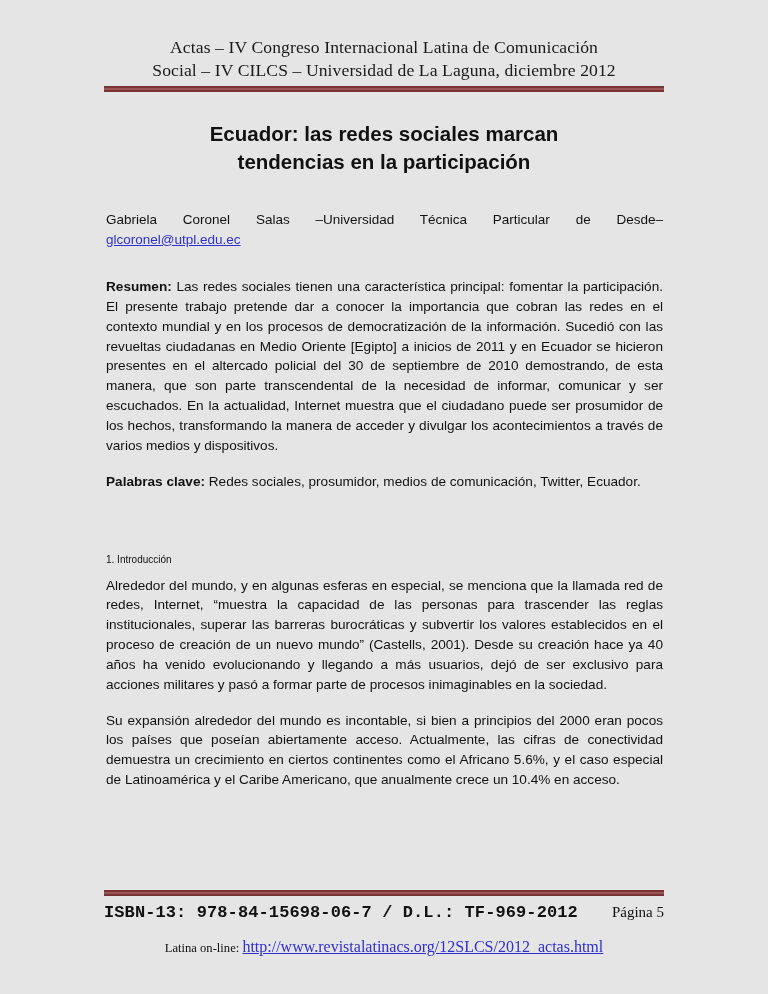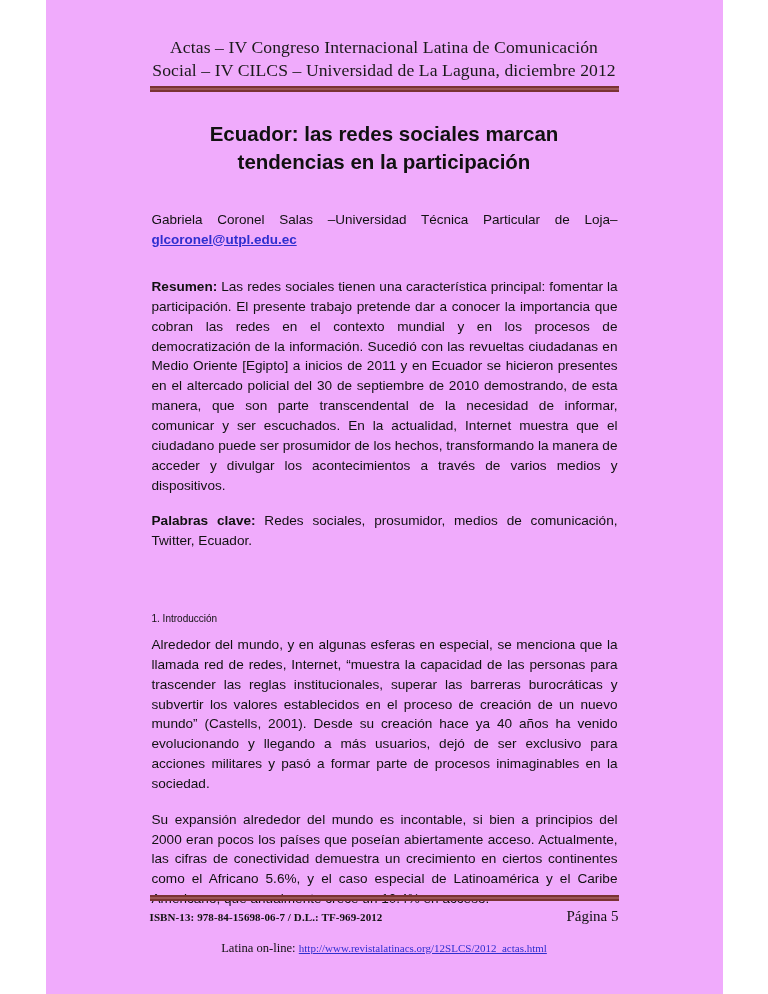--- a/index.html
+++ b/index.html
@@ -7,24 +7,24 @@
     margin: 0;
     padding: 0;
     background: #ffffff;
   }
   body {
     font-family: "Liberation Sans", sans-serif;
     color: #000000;
   }
   .page {
     position: relative;
-    width: 677px;
+    width: 768px;
     height: 994px;
     margin: 0 auto;
-    background: #f0abfc;
+    background: #e5e5e5;
     overflow: hidden;
     box-sizing: border-box;
   }
 
   
   .header {
     padding: 36px 104px 0 104px;
   }
   .header-title {
     font-family: "Liberation Serif", serif;
@@ -65,21 +65,20 @@
     font-size: 13.5px;
     line-height: 1.45;
     text-align: justify;
     text-align-last: justify;
     color: #111111;
   }
   .author-email {
     display: block;
     text-align: center;
     text-align-last: left;
-    font-weight: bold;
   }
   .email-link {
     color: #2f2fcf;
     text-decoration: underline;
     font-size: 13.5px;
   }
 
   .para {
     margin-top: 19px;
     font-size: 13.6px;
@@ -126,63 +125,63 @@
     background: #9a5656;
     box-sizing: border-box;
   }
   .footer-row {
     margin: 7px 104px 0 104px;
     display: flex;
     align-items: baseline;
     justify-content: space-between;
   }
   .footer-isbn {
-    font-family: Liberation Serif, serif;
+    font-family: Liberation Mono, monospace;
     font-weight: bold;
-    font-size: 11px;
+    font-size: 17px;
     color: #111111;
     letter-spacing: 0.1px;
   }
   .footer-page {
     font-family: "Liberation Serif", serif;
     font-size: 15px;
     color: #111111;
   }
   .footer-online {
     margin-top: 16px;
     text-align: center;
     font-family: "Liberation Serif", serif;
     font-size: 12.6px;
     color: #111111;
   }
   .footer-link {
     color: #2f2fcf;
     text-decoration: underline;
     font-family: "Liberation Serif", serif;
-    font-size: 11px;
+    font-size: 16px;
   }
 </style>
 </head>
 <body>
 
 <div class="page">
 
   <div class="header">
     <div class="header-title">Actas – IV Congreso Internacional Latina de Comunicación
 Social – IV CILCS – Universidad de La Laguna, diciembre 2012</div>
   </div>
   <div class="header-rule"></div>
 
   <div class="doc-title">Ecuador: las redes sociales marcan
 tendencias en la participación</div>
 
   <div class="body-area">
 
     <div class="author-line">
-      <span>Gabriela Coronel Salas –Universidad Técnica Particular de Loja–</span>
+      <span>Gabriela Coronel Salas –Universidad Técnica Particular de Desde–</span>
       <span class="author-email">
         <a class="email-link" href="#">glcoronel@utpl.edu.ec</a>
       </span>
     </div>
 
     <div class="para abstract">
       <span class="para-lead">Resumen:</span><span> Las redes sociales tienen una característica principal: fomentar la participación. El presente trabajo pretende dar a conocer la importancia que cobran las redes en el contexto mundial y en los procesos de democratización de la información. Sucedió con las revueltas ciudadanas en Medio Oriente [Egipto] a inicios de 2011 y en Ecuador se hicieron presentes en el altercado policial del 30 de septiembre de 2010 demostrando, de esta manera, que son parte transcendental de la necesidad de informar, comunicar y ser escuchados. En la actualidad, Internet muestra que  el ciudadano  puede ser prosumidor de los   hechos, transformando la manera de acceder y divulgar los acontecimientos a través de varios medios y dispositivos.</span>
     </div>
 
     <div class="para keywords">

